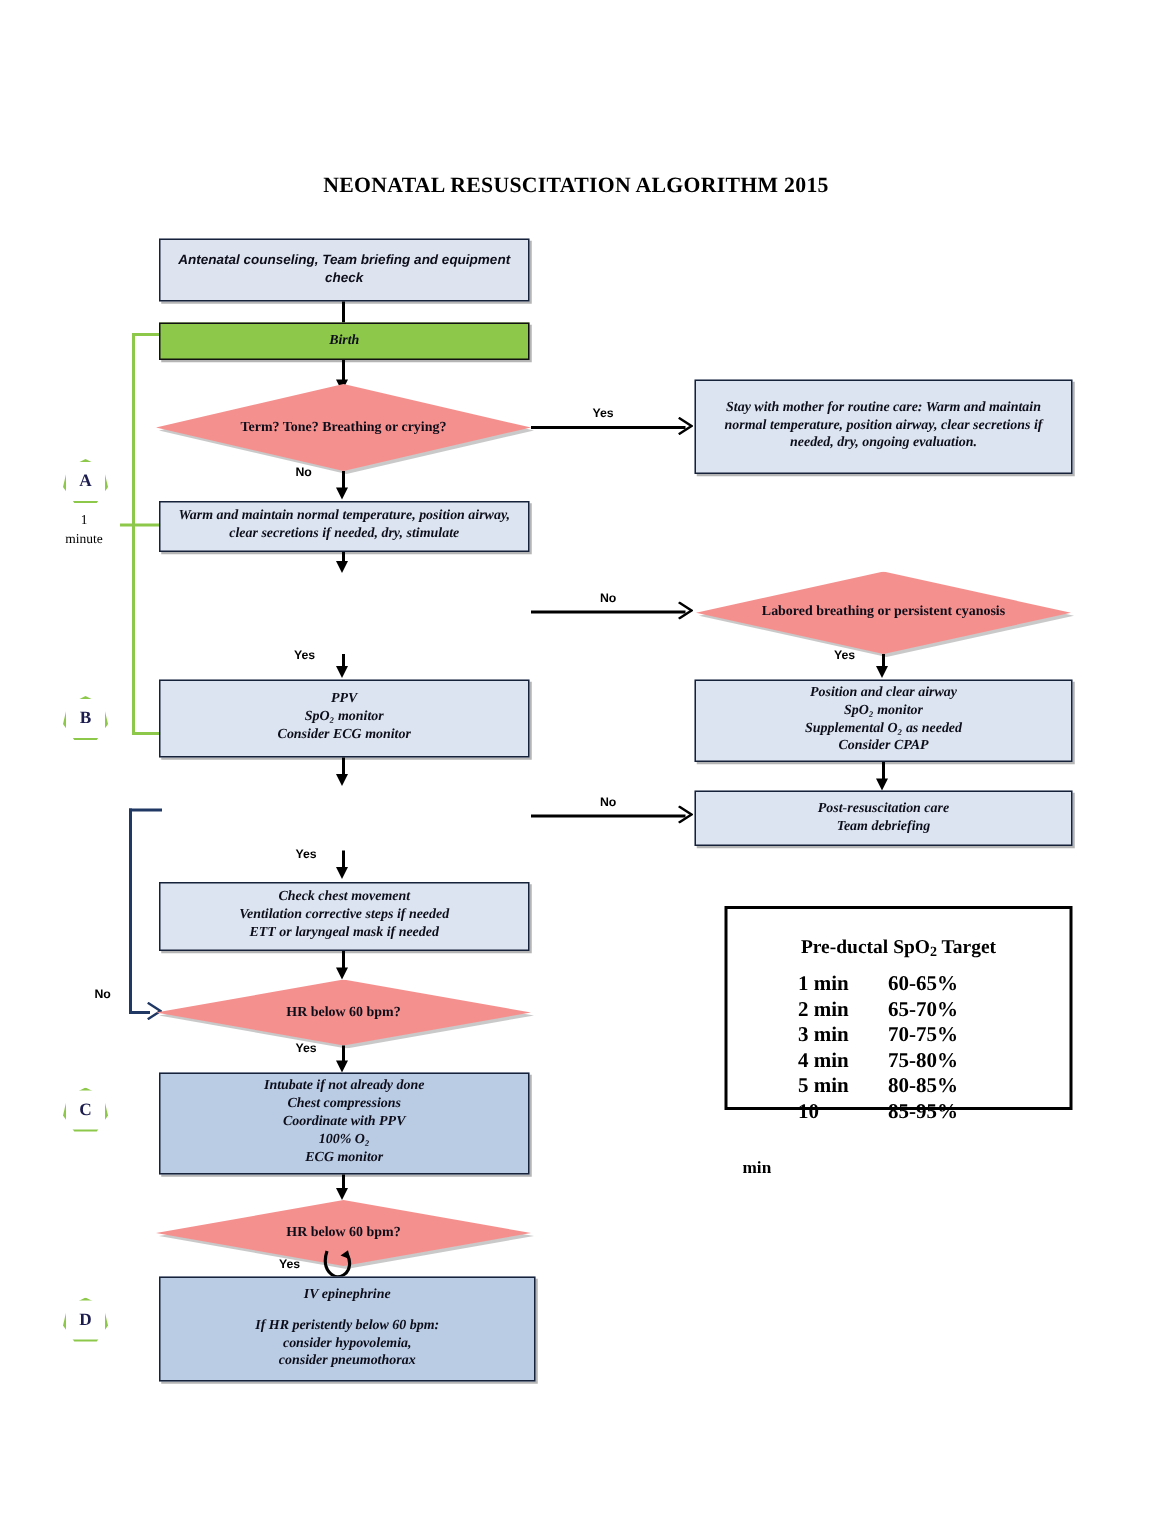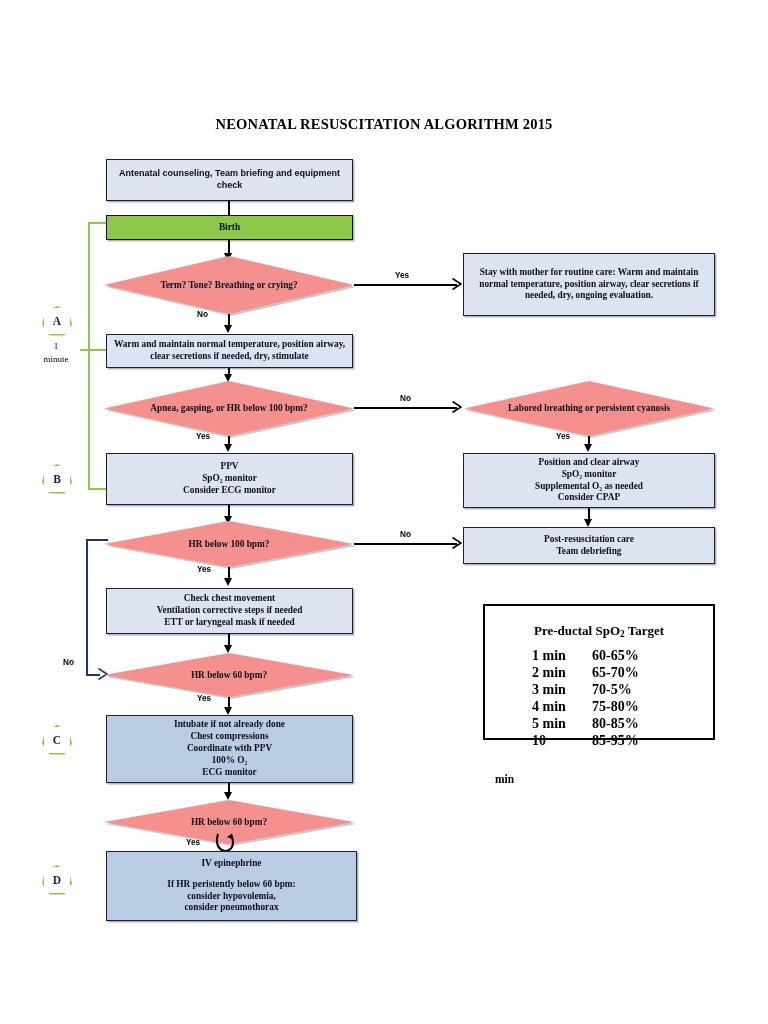--- a/index.html
+++ b/index.html
@@ -42,20 +42,21 @@
   }
 
   .pbox {                      
     border: 1.4px solid #16213a;
     background: #dbe4f0;
     font-family: "Liberation Serif", serif;
     font-weight: bold;
     font-size: 9.3px;
     box-shadow: 1.5px 1.5px 0 rgba(90,90,90,.45);
     padding: 3px 6px;
+    font-style: italic;
   }
   .pbox.deep { background: #b9cce4; }
   .pbox.sans {
     font-family: "Liberation Sans", sans-serif;
     font-weight: bold;
     font-size: 9px;
     background: #dde4ef;
   }
   .pbox.birth {
     background: #8dc84a;
@@ -273,25 +274,20 @@
   <div class="node pbox" style="left:463px; top:253px; width:252px; height:63px;">
     <span>Stay with mother for routine care: Warm and maintain normal temperature, position airway, clear secretions if needed, dry, ongoing evaluation.</span>
   </div>
 
   <div class="node pbox" style="left:106px; top:334px; width:247px; height:34px;">
     <span>Warm and maintain normal temperature, position airway, clear secretions if needed, dry, stimulate</span>
   </div>
   <div class="vline" style="left:228px; top:368px; height:10px;"></div>
   <div class="arrow-d" style="left:224px; top:374px;"></div>
 
-  <div class="dia" style="left:104px; top:381px; width:250px; height:55px;">
-    <div class="shadow"></div>
-    <div class="shape"></div>
-    <div class="txt">Apnea, gasping, or HR below 100 bpm?</div>
-  </div>
 
   <div class="hline" style="left:354px; top:407px; width:103px;"></div>
   <svg class="arrow-r" style="left:452px; top:401px;" viewBox="0 0 10 12">
     <path d="M0.5 0.5 L9 6 L0.5 11.5" fill="none" stroke="#000" stroke-width="1.6"></path>
   </svg>
   <div class="lbl" style="left:400px; top:394px;">No</div>
 
   <div class="dia" style="left:464px; top:381px; width:250px; height:55px;">
     <div class="shadow"></div>
     <div class="shape"></div>
@@ -320,25 +316,20 @@
     <div>
       <div>Position and clear airway</div>
       <div>SpO₂ monitor</div>
       <div>Supplemental O₂ as needed</div>
       <div>Consider CPAP</div>
     </div>
   </div>
   <div class="vline" style="left:588px; top:508px; height:14px;"></div>
   <div class="arrow-d" style="left:584px; top:519px;"></div>
 
-  <div class="dia" style="left:104px; top:521px; width:250px; height:46px;">
-    <div class="shadow"></div>
-    <div class="shape"></div>
-    <div class="txt">HR below 100 bpm?</div>
-  </div>
 
   <div class="hline" style="left:354px; top:543px; width:103px;"></div>
   <svg class="arrow-r" style="left:452px; top:537px;" viewBox="0 0 10 12">
     <path d="M0.5 0.5 L9 6 L0.5 11.5" fill="none" stroke="#000" stroke-width="1.6"></path>
   </svg>
   <div class="lbl" style="left:400px; top:530px;">No</div>
 
   <div class="node pbox" style="left:463px; top:527px; width:252px; height:37px;">
     <div>
       <div>Post-resuscitation care</div>
@@ -414,21 +405,21 @@
         <tr>
           <td class="t">1 min</td>
           <td class="v">60-65%</td>
         </tr>
         <tr>
           <td class="t">2 min</td>
           <td class="v">65-70%</td>
         </tr>
         <tr>
           <td class="t">3 min</td>
-          <td class="v">70-5%</td>
+          <td class="v">70-75%</td>
         </tr>
         <tr>
           <td class="t">4 min</td>
           <td class="v">75-80%</td>
         </tr>
         <tr>
           <td class="t">5 min</td>
           <td class="v">80-85%</td>
         </tr>
         <tr>

